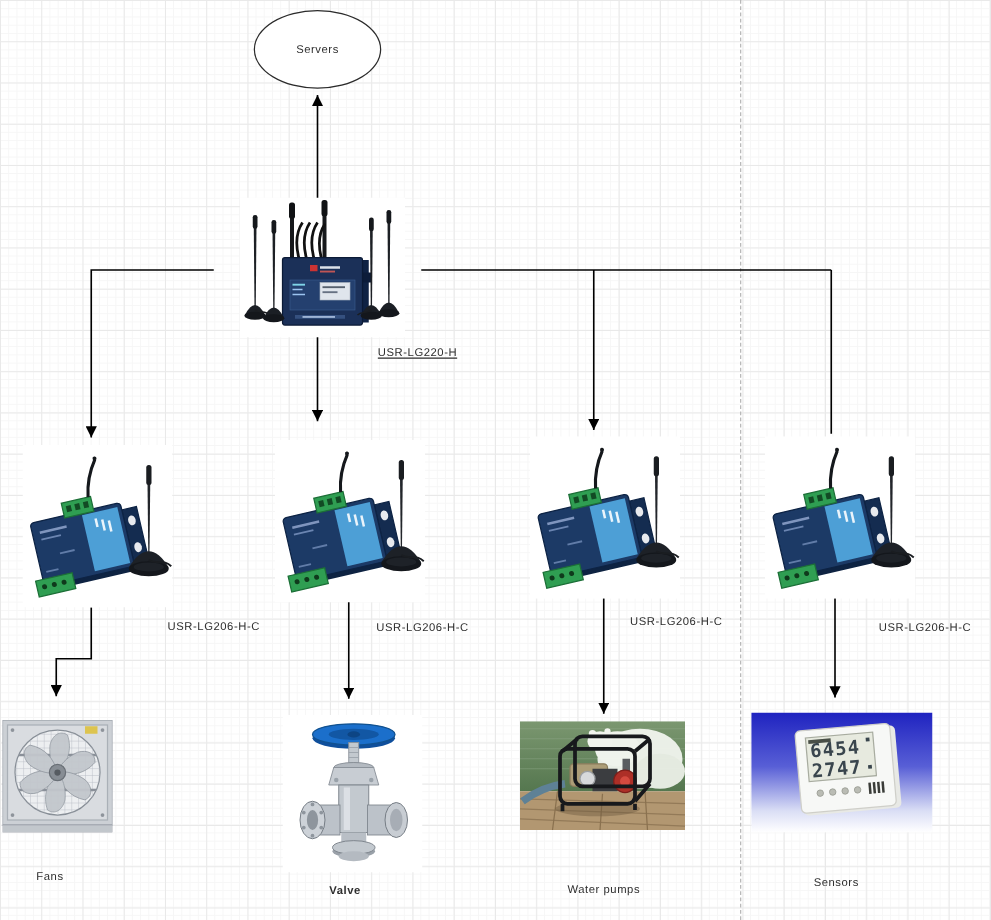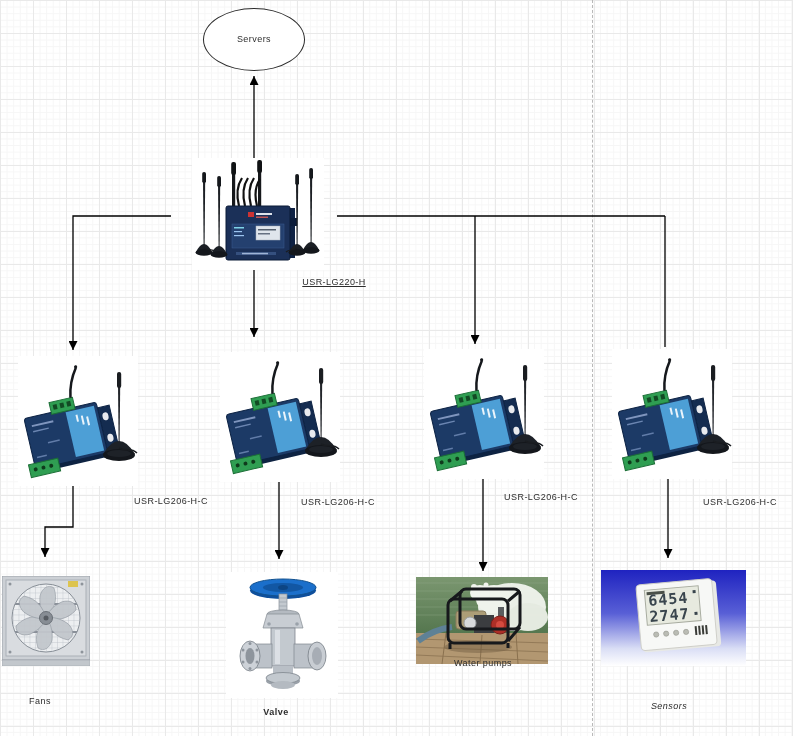--- a/index.html
+++ b/index.html
@@ -286,21 +286,21 @@
       <rect x="82" y="30" width="6" height="10" fill="#5a5d60"></rect>
       <circle cx="84" cy="48" r="9" fill="#ad2f27" stroke="#7c1f1a"></circle>
       <circle cx="84" cy="48" r="4" fill="#d44a3f"></circle>
       <g stroke="#17191c" stroke-width="3" fill="none">
         <rect x="32" y="22" width="60" height="44" rx="6"></rect>
         <rect x="44" y="12" width="60" height="40" rx="6"></rect>
         <path d="M34,24 L46,14 M92,24 L104,14 M92,64 L104,50 M34,66 L34,72 M92,66 L92,71"></path>
       </g>
     </svg>
   </div>
-  <div class="lbl" style="left:483px;top:658px;">Water pumps</div>
+  <div class="lbl" style="left:483px;top:706px;">Water pumps</div>
 
   <div class="abs" style="left:601px;top:570px;width:145px;height:96px;">
     <svg width="145" height="96" viewBox="0 0 145 96">
       <defs>
         <linearGradient id="sensbg" x1="0" y1="0" x2="0" y2="1">
           <stop offset="0" stop-color="#1f23c0"></stop>
           <stop offset=".45" stop-color="#585fd6"></stop>
           <stop offset=".82" stop-color="#dadef5"></stop>
           <stop offset="1" stop-color="#ffffff"></stop>
         </linearGradient>
@@ -321,15 +321,15 @@
         <circle cx="84" cy="63" r="2.6" fill="#babcb4" stroke="#96988f" stroke-width=".6"></circle>
         <g fill="#3a3c38">
           <rect x="93" y="58" width="2" height="9"></rect>
             <rect x="96.5" y="58" width="2" height="9"></rect>
           <rect x="100" y="58" width="2" height="9"></rect>
             <rect x="103.5" y="58" width="2" height="9"></rect>
         </g>
       </g>
     </svg>
   </div>
-  <div class="lbl" style="left:669px;top:701px;font-style:italic;">Sensors</div>
+  <div class="lbl" style="left:669px;top:701px;">Sensors</div>
 
 </div>
 
 </body></html>

